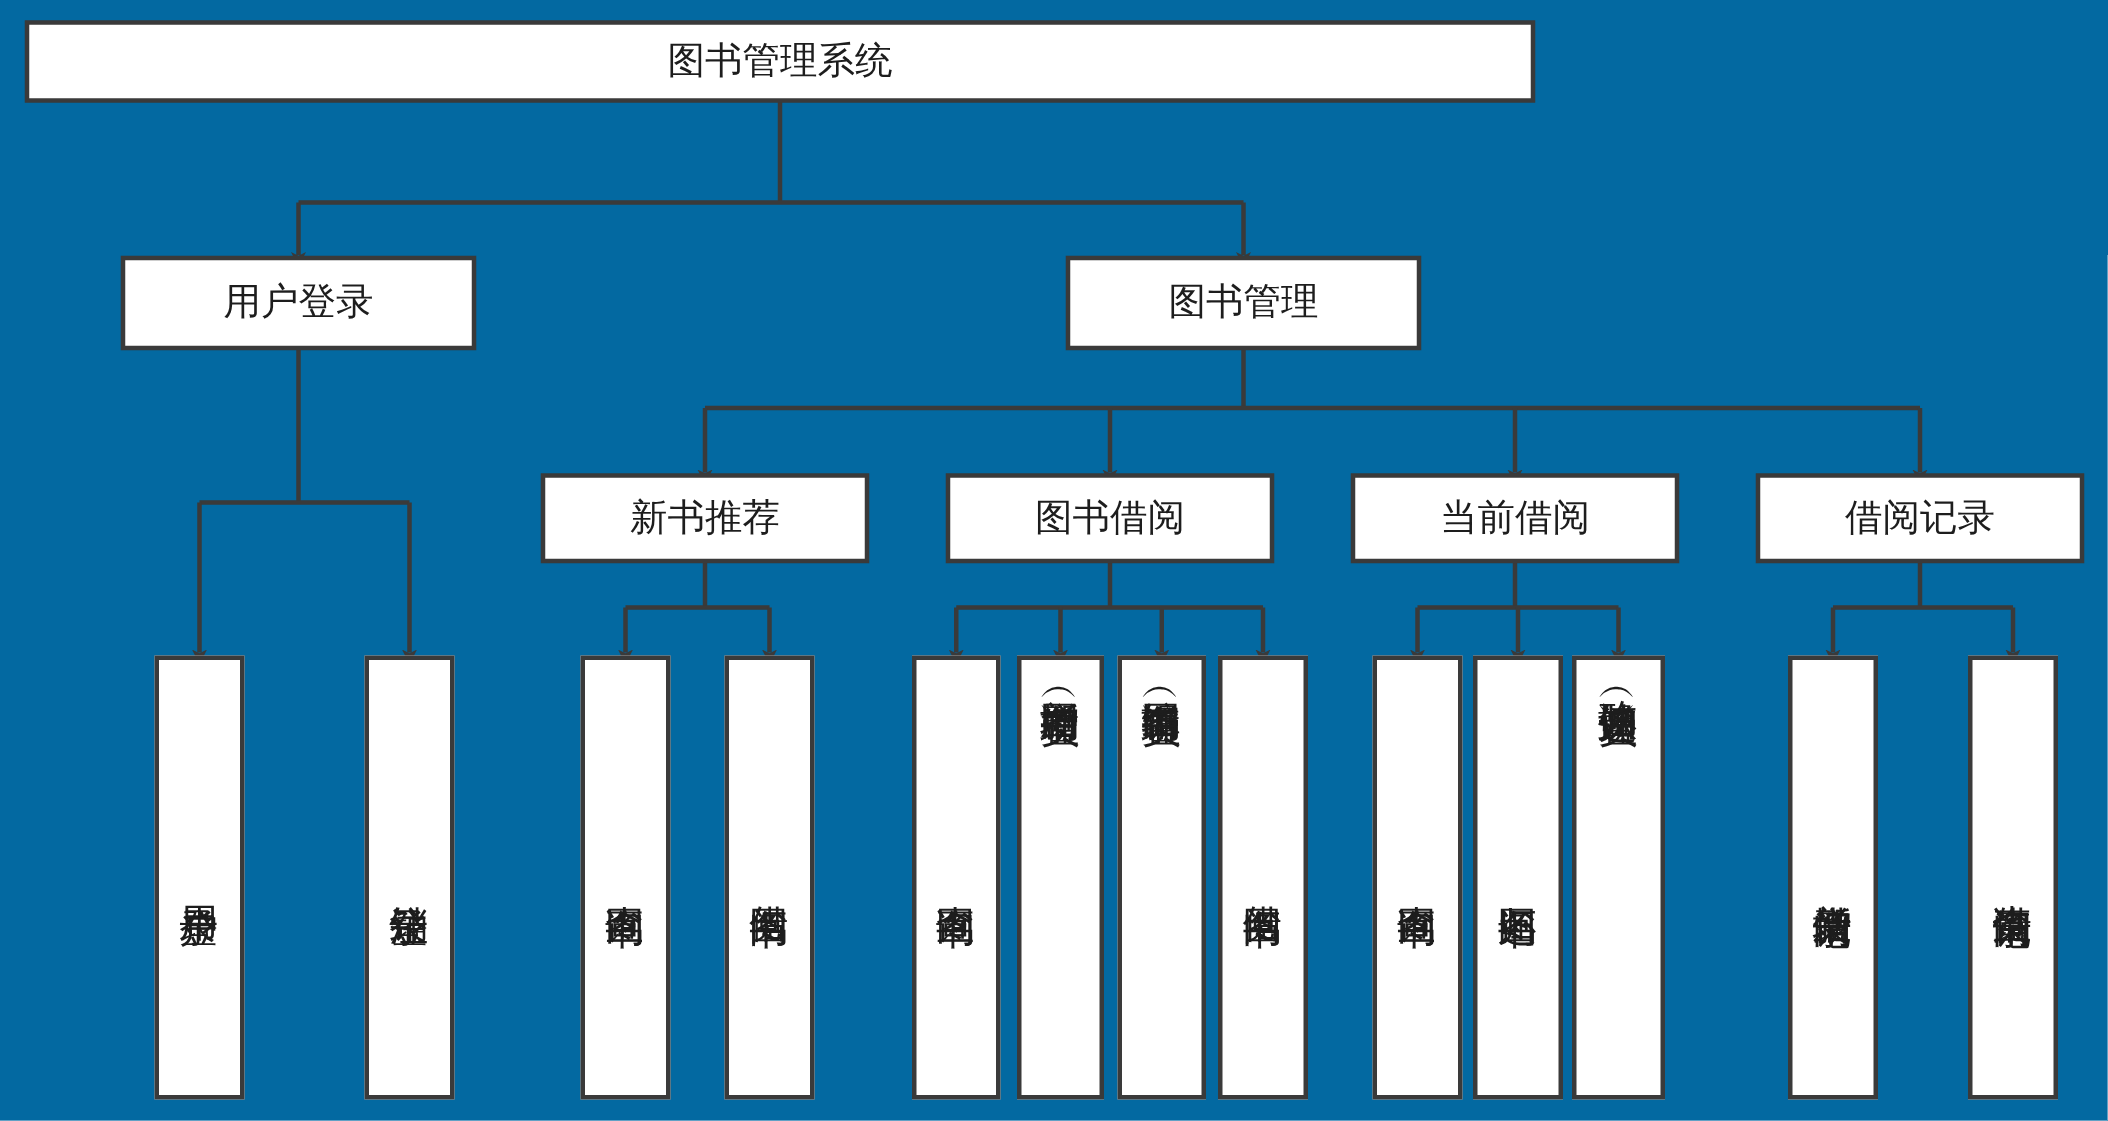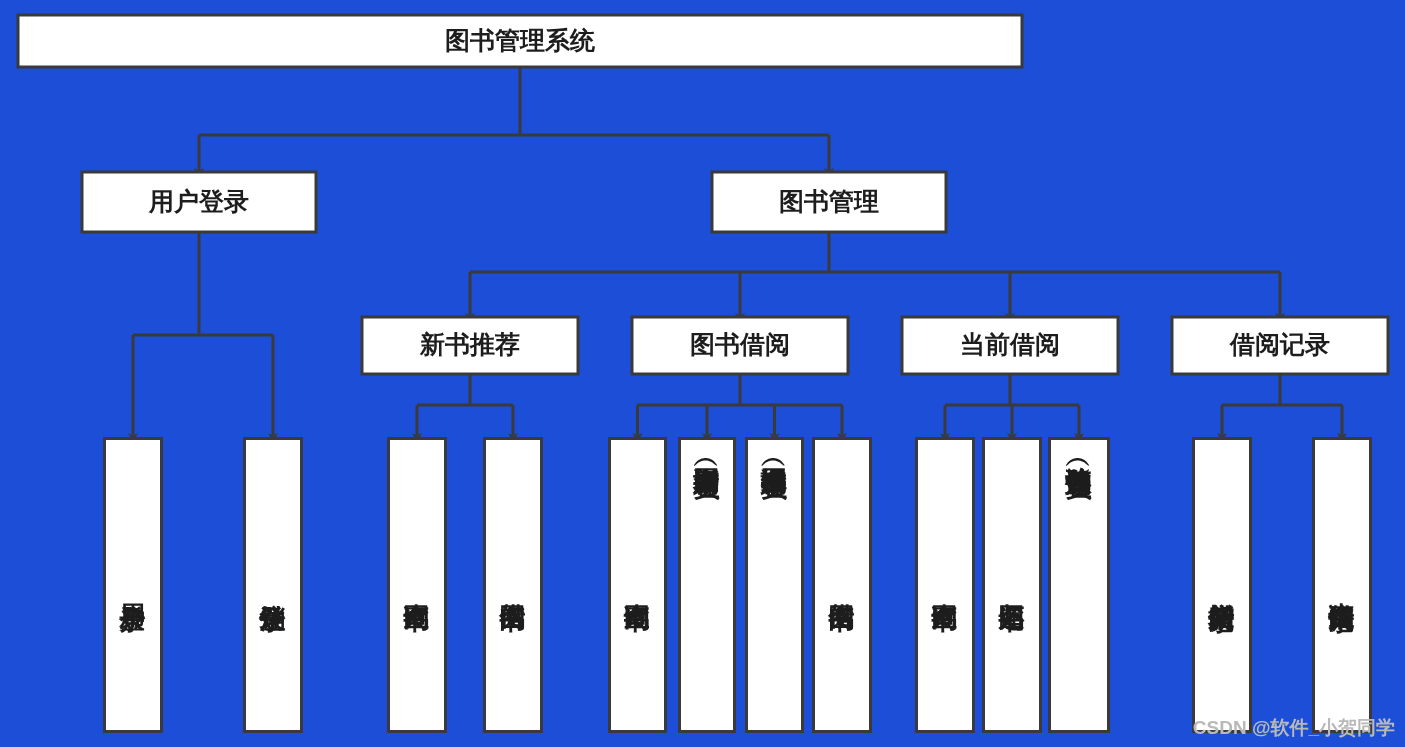--- a/index.html
+++ b/index.html
@@ -1,20 +1,20 @@
 <!DOCTYPE html>
 <html><head>
 <meta charset="utf-8">
 <style>
   html,body{margin:0;padding:0;background:#ffffff;}
   body{
     font-family:"Liberation Sans","DejaVu Sans",sans-serif;
     width:1405px;height:747px;overflow:hidden;position:relative;
   }
-  #stage{position:relative;width:1405px;height:747px;background:#1d4ed8;font-weight:bold;}
+  #stage{position:relative;width:1405px;height:747px;background:#0369a1;}
   svg#diagram{position:absolute;left:0;top:0;width:1405px;height:747px;}
   .node-rect{fill:#ffffff;stroke:#3a3a3a;stroke-width:3;}
   .connector{stroke:#3a3a3a;stroke-width:3;fill:none;}
   .arrow-head{fill:#3a3a3a;}
   .node-label{
     fill:#1d1d1d;
     font-family:"Liberation Sans","DejaVu Sans",sans-serif;
     font-size:25px;
     text-anchor:middle;
     dominant-baseline:middle;
@@ -151,14 +151,13 @@
         <span>确认归还（管理员）</span>
       </div>
       <div class="vert-box center" style="left: 1192px; top: 437px; width: 60px; height: 296px;">
         <span>新增借阅记录</span>
       </div>
       <div class="vert-box center" style="left: 1312px; top: 437px; width: 60px; height: 296px;">
         <span>查询借阅记录</span>
       </div>
     </div>
 
-  <div class="watermark">CSDN @软件_小贺同学</div>
 </div>
 
 </body></html>

